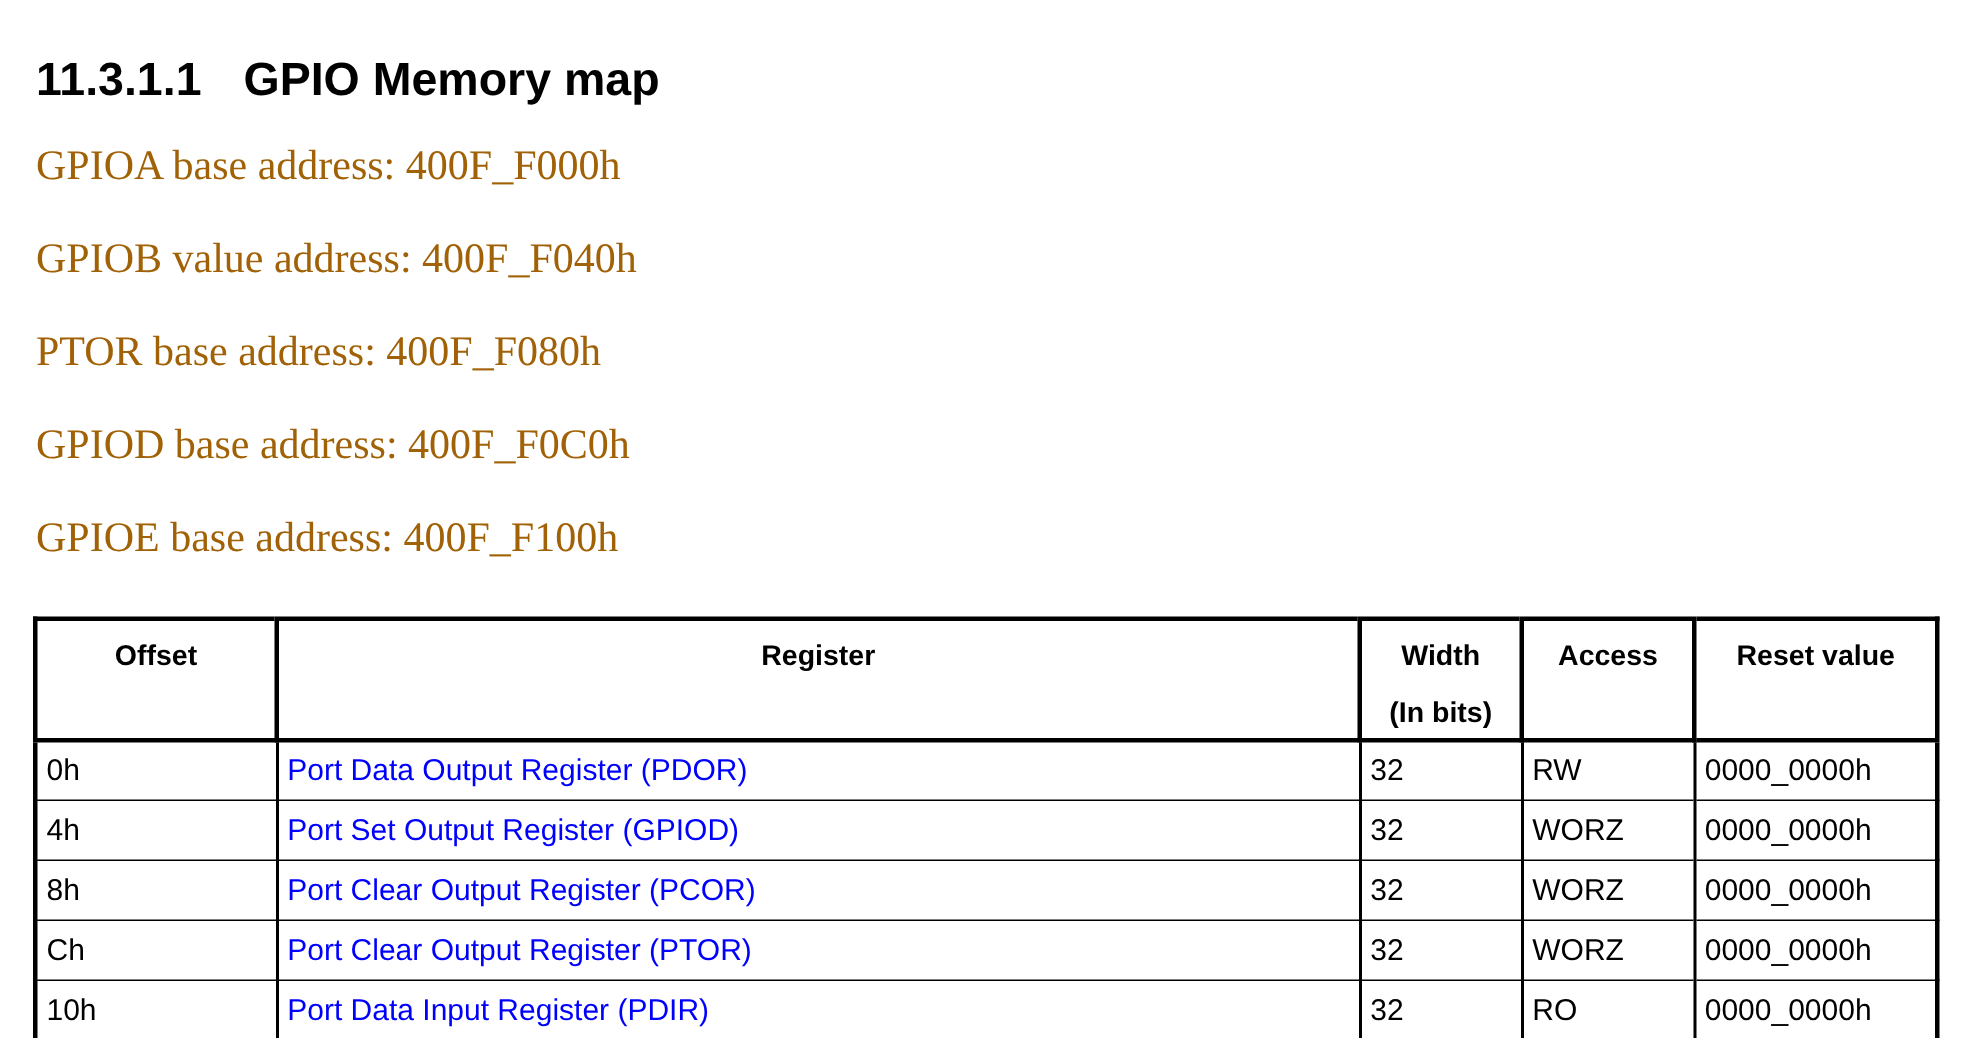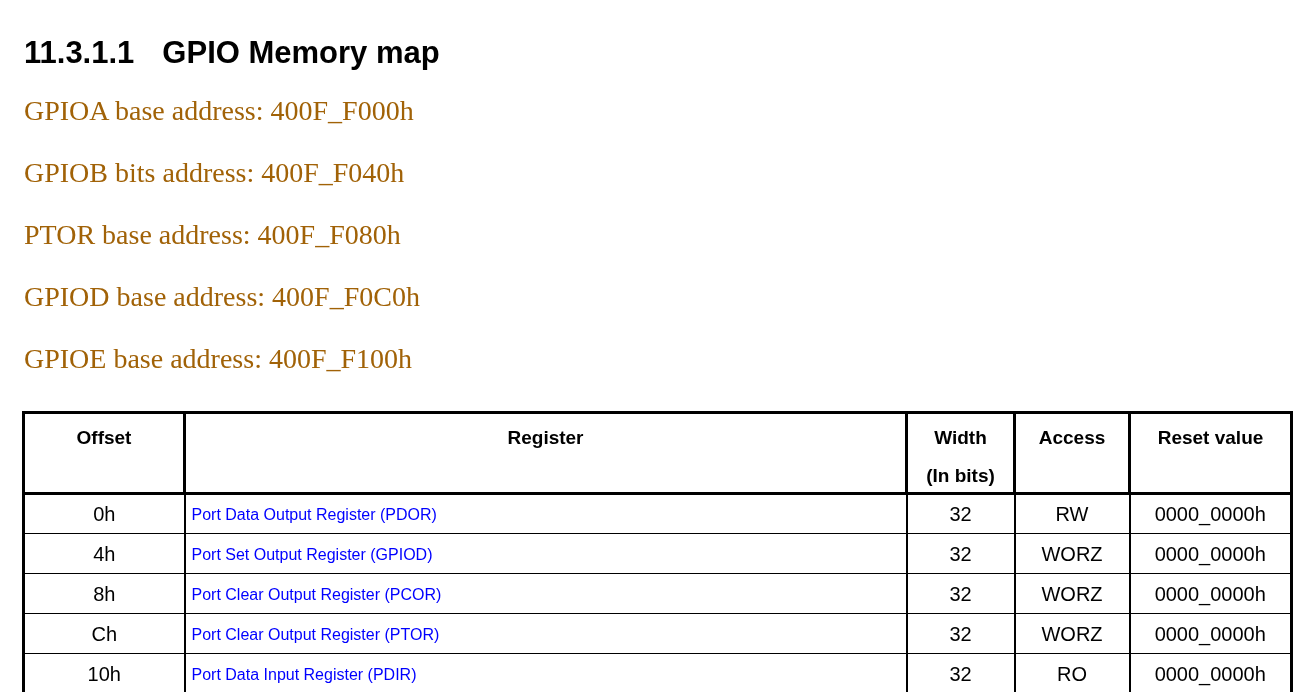--- a/index.html
+++ b/index.html
@@ -106,42 +106,42 @@
     box-sizing: border-box;
     padding: 0 6px;
     border-right: 2px solid #000;
     border-bottom: 1px solid #000;
     vertical-align: middle;
     color: #000;
   }
   .reg-table tr:last-child td { border-bottom: none; }
   .reg-table td.last { border-right: none; }
 
-  .cell-center { text-align: center; }
+  .cell-center { text-align: left; }
   .cell-left {
     text-align: left;
     padding-left: 11px;
   }
   .reg-link {
     color: #0000ff;
     text-decoration: none;
-    font-size: 16px;
+    font-size: 20px;
     cursor: pointer;
   }
 </style>
 </head>
 <body>
 
 <div class="page">
 
   <h1 class="section-heading"><span class="sec-num">11.3.1.1</span><span class="sec-gap"></span><span class="sec-title">GPIO Memory map</span></h1>
 
   <div class="base-list">
     <div class="base-line">GPIOA base address: 400F_F000h</div>
-    <div class="base-line">GPIOB bits address: 400F_F040h</div>
+    <div class="base-line">GPIOB value address: 400F_F040h</div>
     <div class="base-line">PTOR base address: 400F_F080h</div>
     <div class="base-line">GPIOD base address: 400F_F0C0h</div>
     <div class="base-line">GPIOE base address: 400F_F100h</div>
   </div>
 
   <table class="reg-table">
     <colgroup>
       <col class="c-offset">
       <col class="c-register">
       <col class="c-width">

